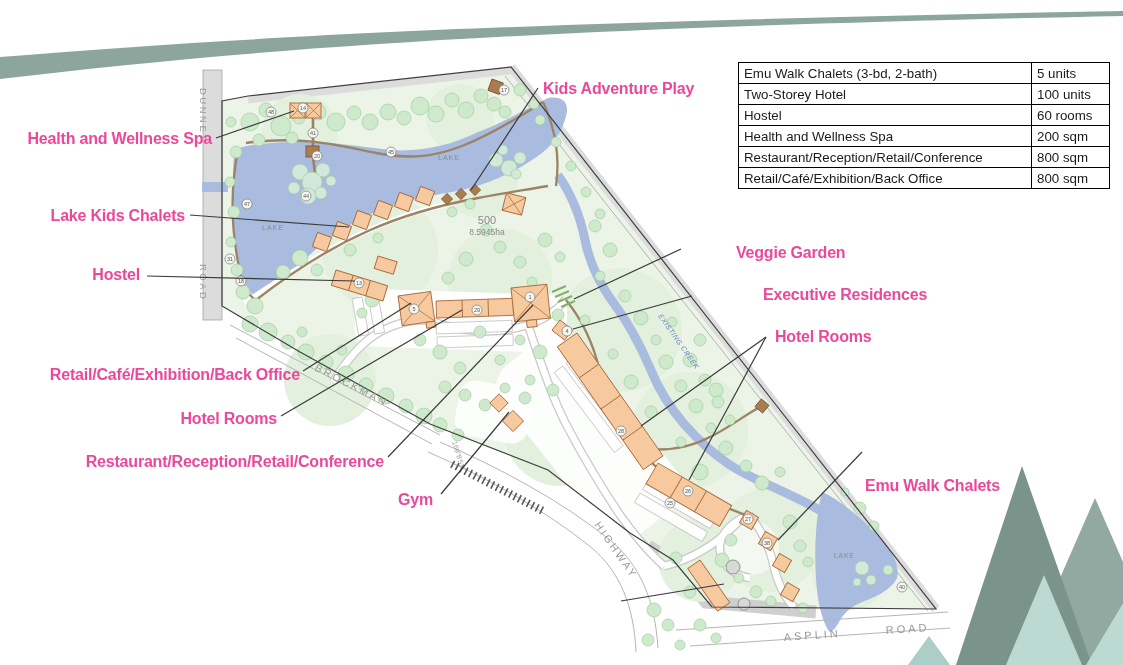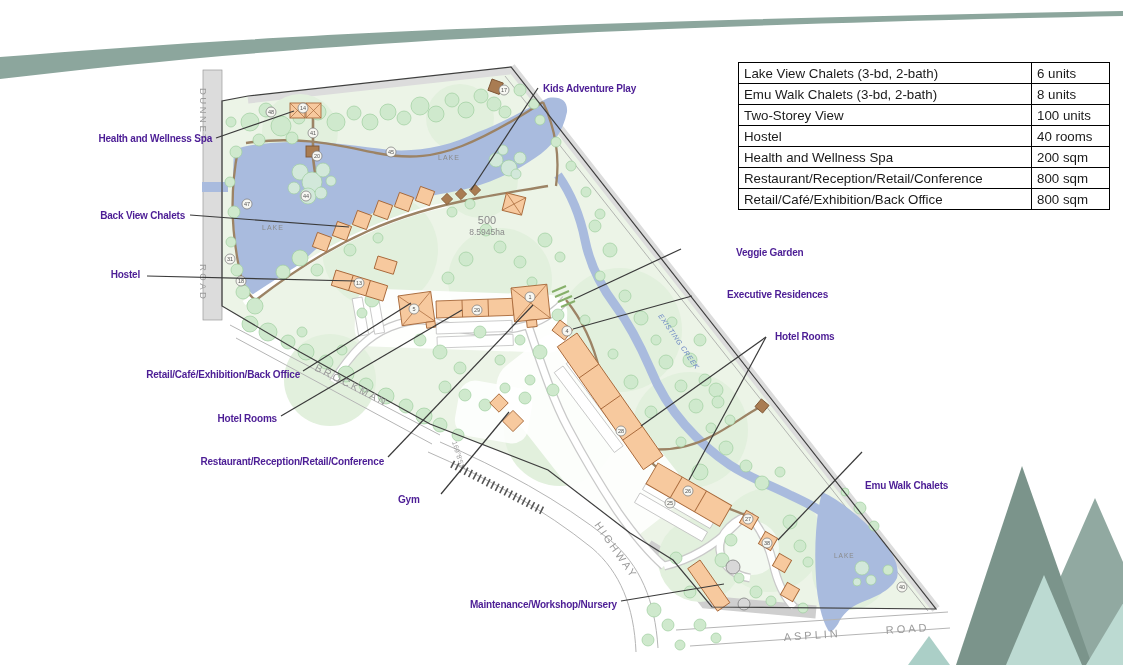--- a/index.html
+++ b/index.html
@@ -1,19 +1,19 @@
 <!DOCTYPE html>
 <html><head>
 <meta charset="utf-8">
 <style>
   html,body{margin:0;padding:0;background:#ffffff;}
   .canvas{position:relative;width:1123px;height:665px;background:#fff;overflow:hidden;
           font-family:"Liberation Sans",sans-serif;}
   .map-svg{position:absolute;left:0;top:0;}
-  .map-label{position:absolute;font-weight:bold;font-size:10px;color:#4c1d95;
+  .map-label{position:absolute;font-weight:bold;font-size:16px;color:#ec4899;
              white-space:nowrap;letter-spacing:-0.2px;line-height:19px;}
   .facility-table{position:absolute;left:738px;top:62px;border-collapse:collapse;
                   background:#fff;}
   .facility-table td{border:1.6px solid #000;font-size:13.3px;color:#1a1a1a;
                      padding:1px 4px 1px 5px;height:18px;white-space:nowrap;}
   .facility-table td.fname{width:283px;}
   .facility-table td.fval{width:68px;}
 </style>
 </head>
 <body>
@@ -479,49 +479,44 @@
     <line x1="681" y1="249" x2="574" y2="299"></line>
     <line x1="692" y1="296" x2="573" y2="329"></line>
     <line x1="766" y1="337" x2="641" y2="426"></line>
     <line x1="766" y1="337" x2="689" y2="480"></line>
     <line x1="862" y1="452" x2="778" y2="540"></line>
   </g>
 </svg>
 
 <div class="map-label" style="left:543px;top:79px;">Kids Adventure Play</div>
 <div class="map-label" style="right:911px;top:129px;">Health and Wellness Spa</div>
-<div class="map-label" style="right:938px;top:206px;">Back View Chalets</div>
+<div class="map-label" style="right:938px;top:206px;">Lake Kids Chalets</div>
 <div class="map-label" style="right:983px;top:265px;">Hostel</div>
 <div class="map-label" style="right:823px;top:365px;">Retail/Café/Exhibition/Back Office</div>
 <div class="map-label" style="right:846px;top:409px;">Hotel Rooms</div>
 <div class="map-label" style="right:739px;top:452px;">Restaurant/Reception/Retail/Conference</div>
 <div class="map-label" style="left:398px;top:490px;">Gym</div>
-<div class="map-label" style="right:506px;top:595px;">Maintenance/Workshop/Nursery</div>
 <div class="map-label" style="left:736px;top:243px;">Veggie Garden</div>
-<div class="map-label" style="left:727px;top:285px;">Executive Residences</div>
+<div class="map-label" style="left:763px;top:285px;">Executive Residences</div>
 <div class="map-label" style="left:775px;top:327px;">Hotel Rooms</div>
 <div class="map-label" style="left:865px;top:432px;margin-top:44px;">Emu Walk Chalets</div>
 
 <table class="facility-table">
   <tbody>
         <tr>
-          <td class="fname">Lake View Chalets (3-bd, 2-bath)</td>
-          <td class="fval">6 units</td>
+          <td class="fname">Emu Walk Chalets (3-bd, 2-bath)</td>
+          <td class="fval">5 units</td>
         </tr>
         <tr>
-          <td class="fname">Emu Walk Chalets (3-bd, 2-bath)</td>
-          <td class="fval">8 units</td>
-        </tr>
-        <tr>
-          <td class="fname">Two-Storey View</td>
+          <td class="fname">Two-Storey Hotel</td>
           <td class="fval">100 units</td>
         </tr>
         <tr>
           <td class="fname">Hostel</td>
-          <td class="fval">40 rooms</td>
+          <td class="fval">60 rooms</td>
         </tr>
         <tr>
           <td class="fname">Health and Wellness Spa</td>
           <td class="fval">200 sqm</td>
         </tr>
         <tr>
           <td class="fname">Restaurant/Reception/Retail/Conference</td>
           <td class="fval">800 sqm</td>
         </tr>
         <tr>

